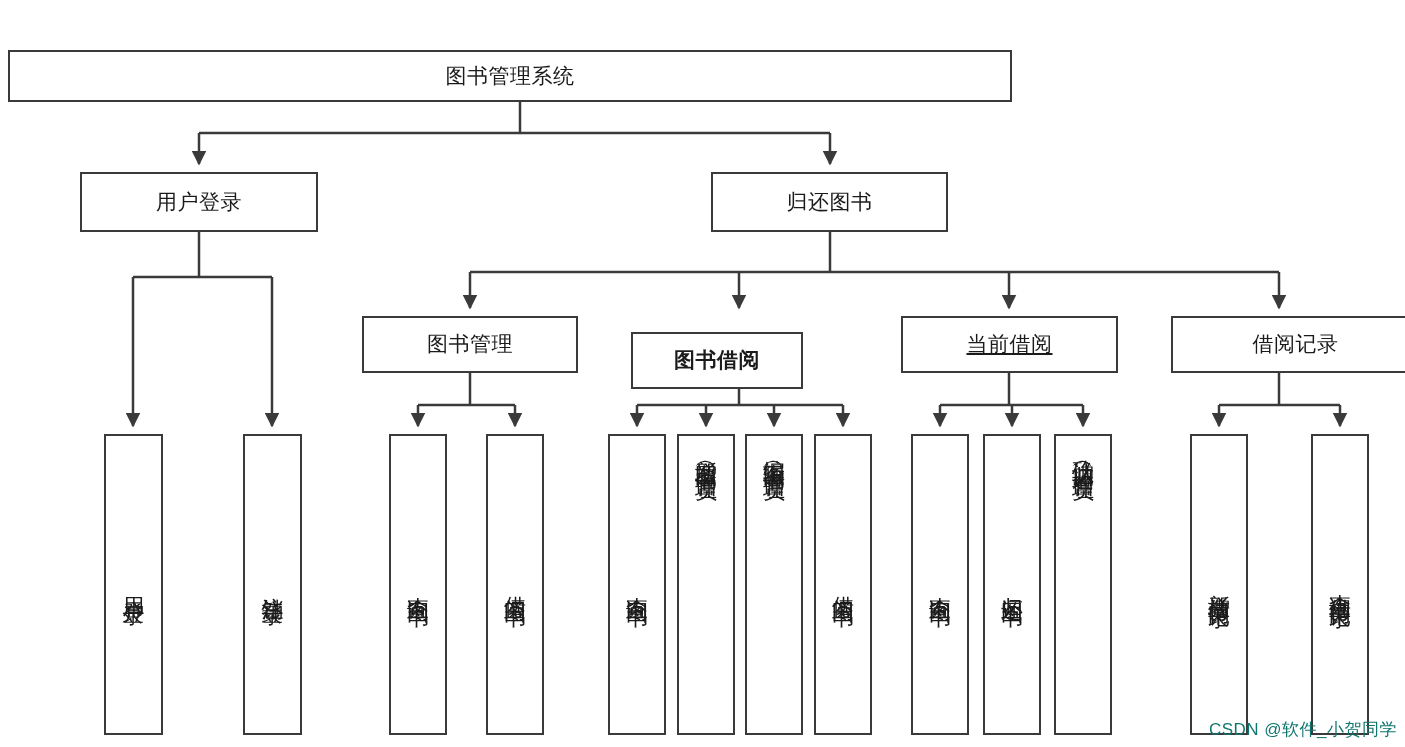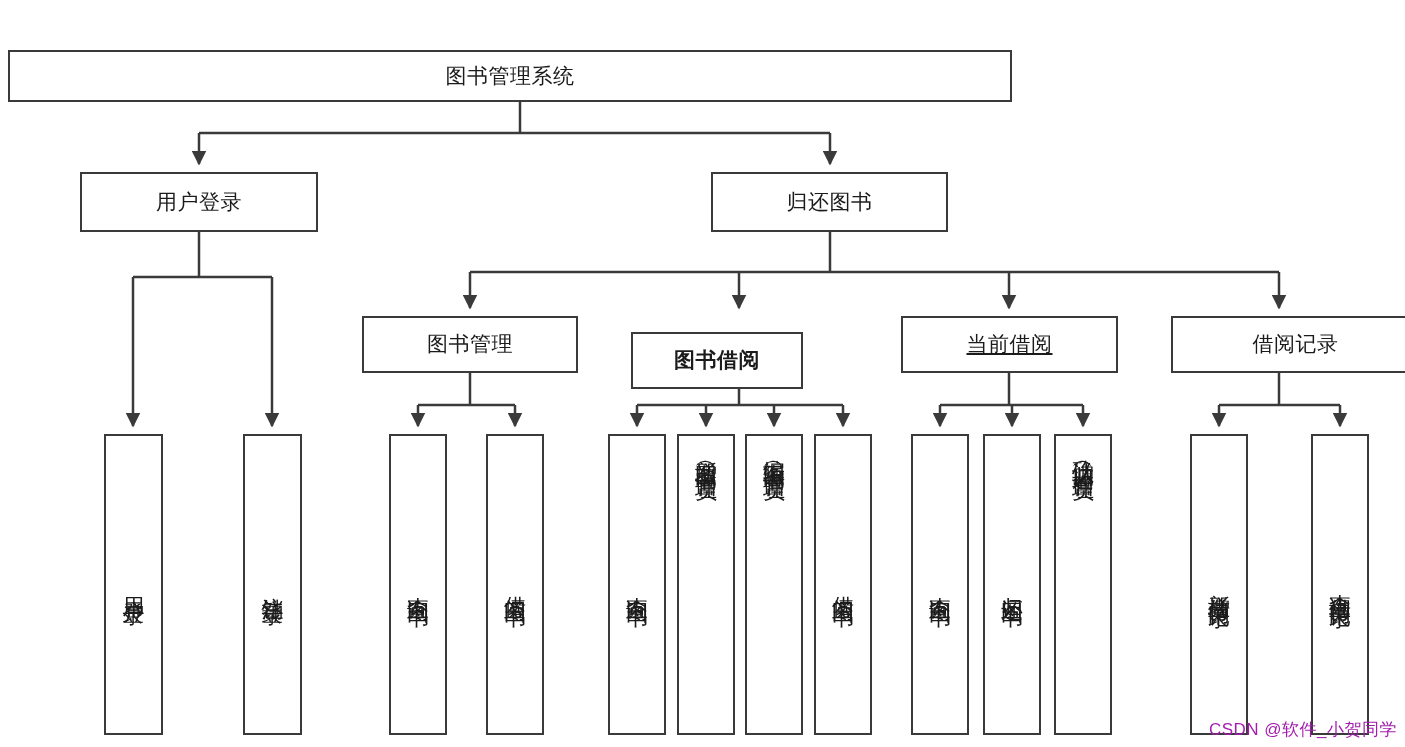--- a/index.html
+++ b/index.html
@@ -54,21 +54,21 @@
     justify-content: flex-start;
   }
   .node-label {
     display: block;
   }
   #watermark {
     position: absolute;
     right: 8px;
     bottom: 6px;
     font-size: 17px;
-    color: #a21caf;
+    color: #0f766e;
     letter-spacing: 0.5px;
     white-space: nowrap;
   }
 </style>
 </head>
 <body>
 
 <div id="canvas">
 
   <svg id="edges" viewBox="0 0 1405 747" xmlns="http://www.w3.org/2000/svg">

